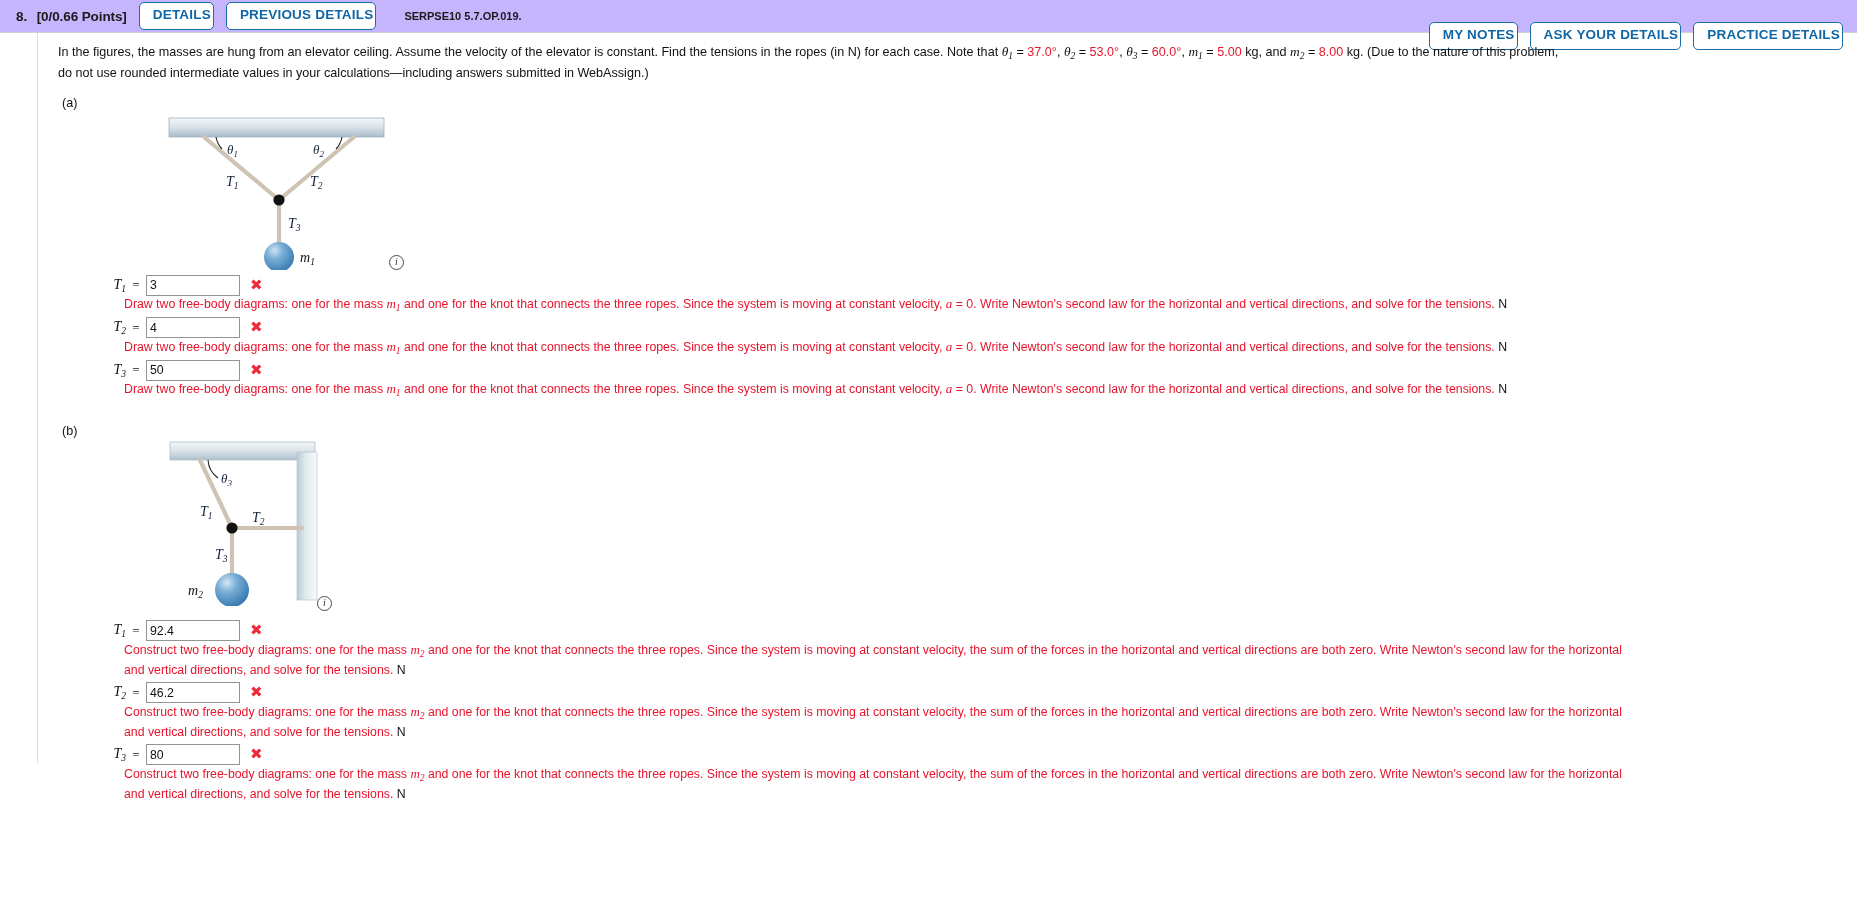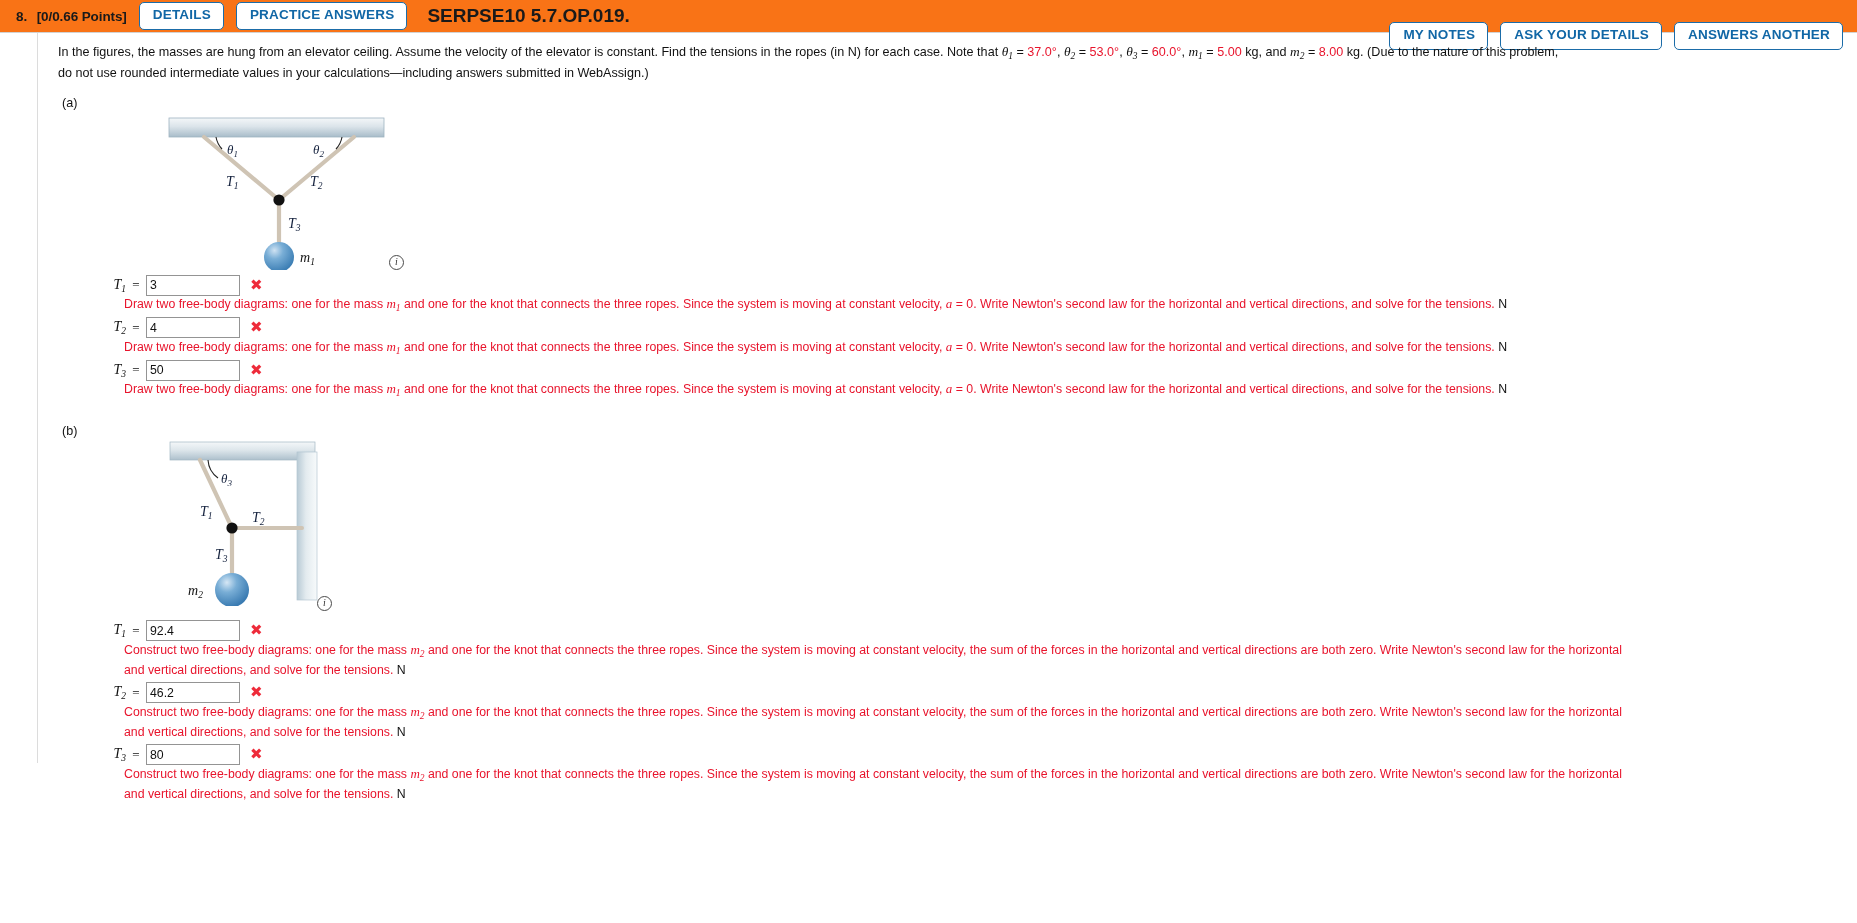--- a/index.html
+++ b/index.html
@@ -11,21 +11,21 @@
   body {
     width: 1857px;
     height: 923px;
     overflow: hidden;
     position: relative;
   }
 
   
   .qheader {
     height: 33px;
-    background: #f97316;
+    background: #c4b5fd;
     border-bottom: 1px solid #d2d2d2;
     display: flex;
     align-items: center;
     padding: 0 8px;
     box-sizing: border-box;
     position: relative;
   }
   .qnum {
     font-size: 13.5px;
     font-weight: bold;
@@ -35,32 +35,32 @@
     letter-spacing: -0.1px;
   }
   .hdr-btn {
     border: 1.5px solid #1b6ca8;
     border-radius: 5px;
     background: #ffffff;
     color: #1167a6;
     font-size: 13.5px;
     font-weight: bold;
     letter-spacing: 0.2px;
-    padding: 5px 12px 6px 13px;
+    padding: 5px 2px 6px 13px;
     margin-left: 12px;
     cursor: pointer;
     white-space: nowrap;
     line-height: 1.05;
     font-family: "Liberation Sans", sans-serif;
   }
   .qcode {
-    font-size: 19px;
+    font-size: 11px;
     font-weight: bold;
     color: #1a1a1a;
-    margin-left: 20px;
+    margin-left: 28px;
     white-space: nowrap;
   }
   .hdr-right {
     margin-left: auto;
     display: flex;
     align-items: flex-end;
     padding-right: 6px;
     margin-top: 40px;
   }
 
@@ -168,26 +168,26 @@
 </style>
 </head>
 <body>
 
 <div class="qheader">
   <span class="qnum">
     <span>8.</span>
     <span style="padding-left:6px">[0/0.66 Points]</span>
   </span>
   <button class="hdr-btn">DETAILS</button>
-  <button class="hdr-btn">PRACTICE ANSWERS</button>
+  <button class="hdr-btn">PREVIOUS DETAILS</button>
   <span class="qcode">SERPSE10 5.7.OP.019.</span>
   <span class="hdr-right">
     <button class="hdr-btn">MY NOTES</button>
     <button class="hdr-btn">ASK YOUR DETAILS</button>
-    <button class="hdr-btn">ANSWERS ANOTHER</button>
+    <button class="hdr-btn">PRACTICE DETAILS</button>
   </span>
 </div>
 
 <div class="qbody">
   <div class="leftrule"></div>
 
   <div class="stem">
     <span>In the figures, the masses are hung from an elevator ceiling. Assume the velocity of the elevator is constant. Find the tensions in the ropes (in N) for each case. Note that </span><span class="mvar">θ</span><sub class="s">1</sub><span> = </span><span class="red">37.0°</span><span>, </span><span class="mvar">θ</span><sub class="s">2</sub><span> = </span><span class="red">53.0°</span><span>, </span><span class="mvar">θ</span><sub class="s">3</sub><span> = </span><span class="red">60.0°</span><span>, </span><span class="mvar">m</span><sub class="s">1</sub><span> = </span><span class="red">5.00</span><span> kg</span><span>, and </span><span class="mvar">m</span><sub class="s">2</sub><span> = </span><span class="red">8.00</span><span> kg. (Due to the nature of this problem, do not use rounded intermediate values in your calculations—including answers submitted in WebAssign.)</span>
   </div>
 

